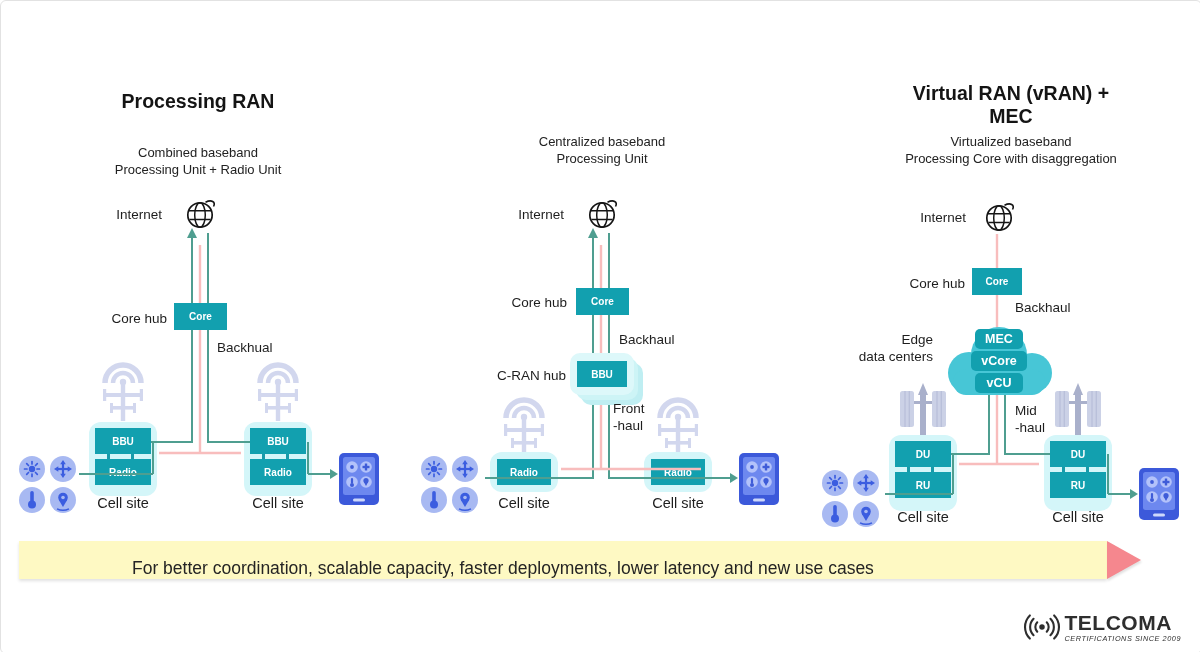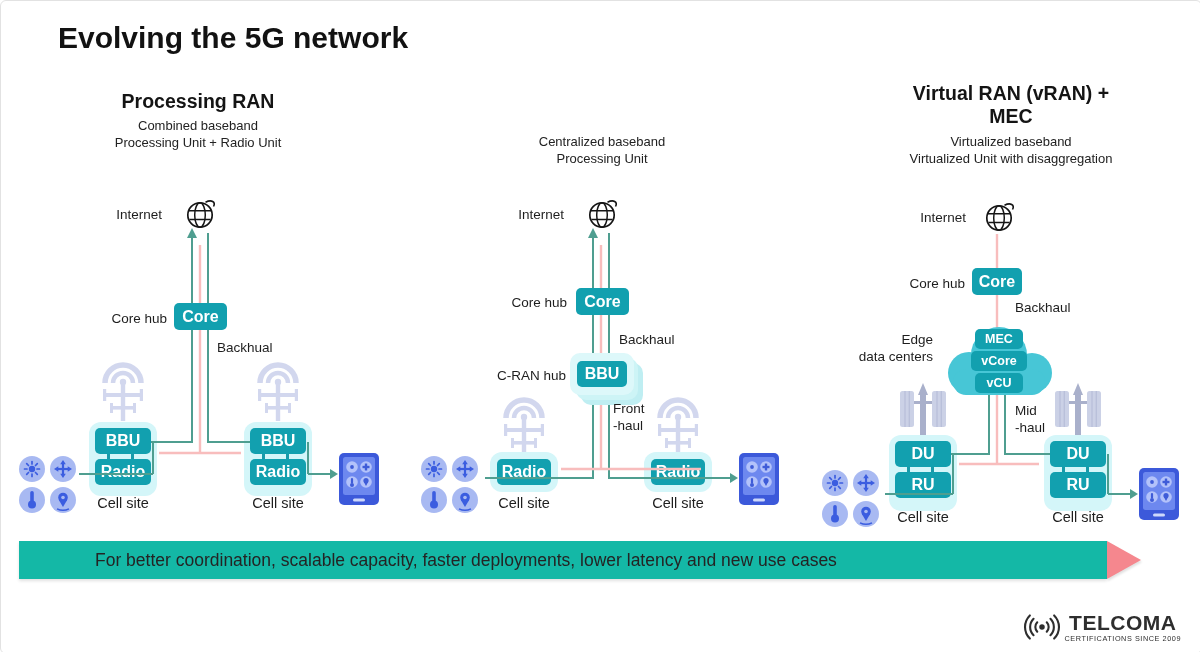--- a/index.html
+++ b/index.html
@@ -3,31 +3,31 @@
 <meta charset="utf-8">
 <style>
   html,body{margin:0;padding:0;background:#fff;font-family:"Liberation Sans",sans-serif;}
   .canvas{position:relative;width:1200px;height:652px;background:#fff;border:1px solid #e2e2e2;border-radius:6px;overflow:hidden;}
   .abs{position:absolute;}
   .lbl{position:absolute;font-size:13.5px;color:#1e1e1e;line-height:17px;z-index:5;}
   .r{text-align:right;}
   .c{text-align:center;}
   .heading{position:absolute;font-size:19.5px;font-weight:700;color:#141414;text-align:center;z-index:5;}
   .sub{position:absolute;font-size:13px;line-height:17px;color:#222;text-align:center;z-index:5;}
-  .tbox{position:absolute;background:#12a0af;color:#fff;border-radius:5px;display:flex;align-items:center;justify-content:center;font-size:16px;font-weight:600;z-index:3;}
+  .tbox{position:absolute;background:#12a0af;color:#fff;border-radius:0;display:flex;align-items:center;justify-content:center;font-size:10px;font-weight:600;z-index:3;}
   .smbox{font-size:12.5px;border-radius:5px;z-index:3;}
   .site{position:absolute;background:#d4f6f9;border-radius:12px;z-index:2;}
   .stack{position:absolute;border-radius:10px;z-index:2;}
   .title{position:absolute;left:57px;top:20px;font-size:30px;font-weight:700;color:#121212;z-index:6;}
-  .banner{position:absolute;left:18px;top:540px;width:1088px;height:38px;background:#14b8a6;display:flex;align-items:center;padding-left:76px;box-sizing:border-box;font-size:17.5px;color:#242424;z-index:6;box-shadow:0 2px 3px rgba(0,0,0,.12);}
+  .banner{position:absolute;left:18px;top:540px;width:1088px;height:38px;background:#fef9c3;display:flex;align-items:flex-end;padding-left:113px;box-sizing:border-box;font-size:17.5px;color:#242424;z-index:6;box-shadow:0 2px 3px rgba(0,0,0,.12);}
   .banner-tip{position:absolute;left:1106px;top:540px;width:0;height:0;border-top:19px solid transparent;border-bottom:19px solid transparent;border-left:34px solid #f5878e;z-index:6;filter:drop-shadow(1px 2px 1px rgba(0,0,0,.12));}
-  .logo{position:absolute;right:20px;bottom:10px;display:flex;align-items:center;gap:4px;z-index:6;text-align:center;}
+  .logo{position:absolute;right:20px;bottom:10px;display:flex;align-items:center;gap:4px;z-index:6;}
   .logo-text{display:flex;flex-direction:column;line-height:1;}
   .logo-brand{font-size:21px;font-weight:800;letter-spacing:.5px;color:#2e2e2e;}
-  .logo-tag{font-size:7.3px;letter-spacing:.55px;color:#2e2e2e;margin-top:2px;}
+  .logo-tag{font-size:7.3px;letter-spacing:.55px;color:#2e2e2e;margin-top:2px;font-style:italic;}
   svg{display:block;}
   .overlay{position:absolute;left:0;top:0;pointer-events:none;}
 </style>
 </head>
 <body>
 
 <div class="canvas">
 
   <svg width="0" height="0" style="position:absolute">
     <defs>
@@ -171,35 +171,34 @@
       <line x1="1049" y1="453" x2="1108" y2="453"></line>
     </g>
     <g stroke="#f8bdbd" stroke-width="2.4">
       <line x1="199" y1="244" x2="199" y2="452"></line>
       <line x1="600" y1="244" x2="600" y2="468"></line>
       <line x1="996" y1="233" x2="996" y2="334"></line>
       <line x1="996" y1="390" x2="996" y2="463"></line>
     </g>
   </svg>
 
-  <div class="title">Evolving the 5G network</div>
 
   <div class="heading" style="left:77px;top:89px;width:240px">Processing RAN</div>
   <div class="heading" style="left:890px;top:81px;width:240px">Virtual RAN (vRAN) + MEC</div>
-  <div class="sub" style="left:79px;top:116px;width:236px">
+  <div class="sub" style="left:79px;top:143px;width:236px">
     <span style="display:block">Combined baseband</span>
     <span style="display:block">Processing Unit + Radio Unit</span>
   </div>
   <div class="sub" style="left:483px;top:132px;width:236px">
     <span style="display:block">Centralized baseband</span>
     <span style="display:block">Processing Unit</span>
   </div>
   <div class="sub" style="left:880px;top:132px;width:260px">
     <span style="display:block">Virtualized baseband</span>
-    <span style="display:block">Virtualized Unit with disaggregation</span>
+    <span style="display:block">Processing Core with disaggregation</span>
   </div>
 
   <div class="lbl r" style="left:97px;top:205px;width:64px">Internet</div>
   <svg class="abs" style="left:183px;top:196px;z-index:5" width="34" height="34">
       <use href="#globe"></use>
     </svg>
   <div class="lbl r" style="left:499px;top:205px;width:64px">Internet</div>
   <svg class="abs" style="left:585px;top:196px;z-index:5" width="34" height="34">
       <use href="#globe"></use>
     </svg>

